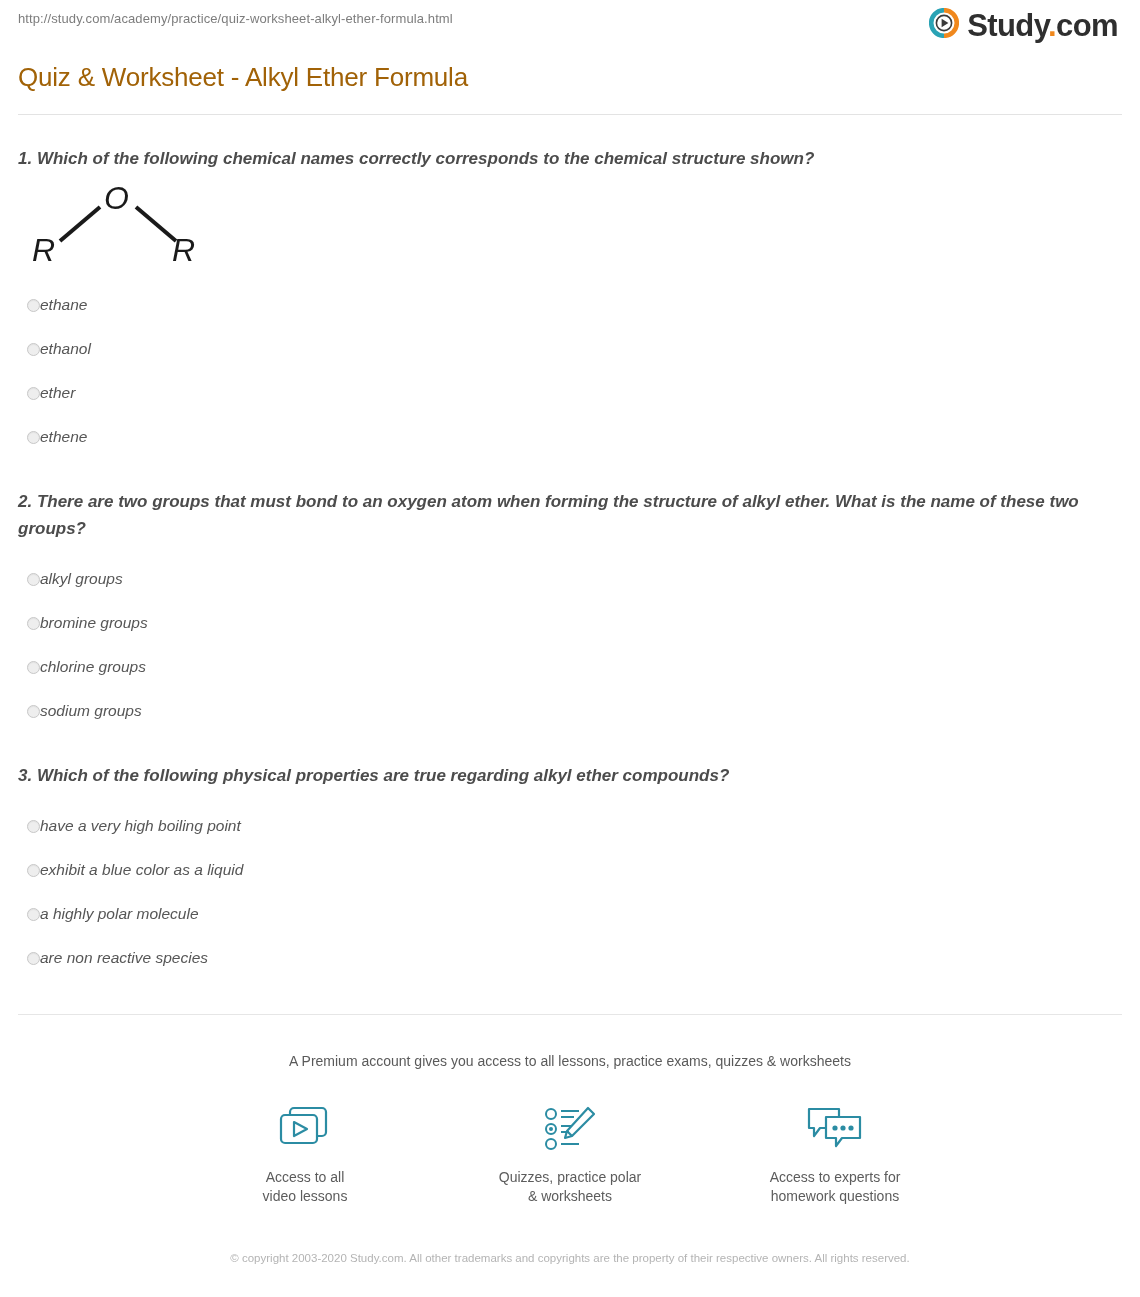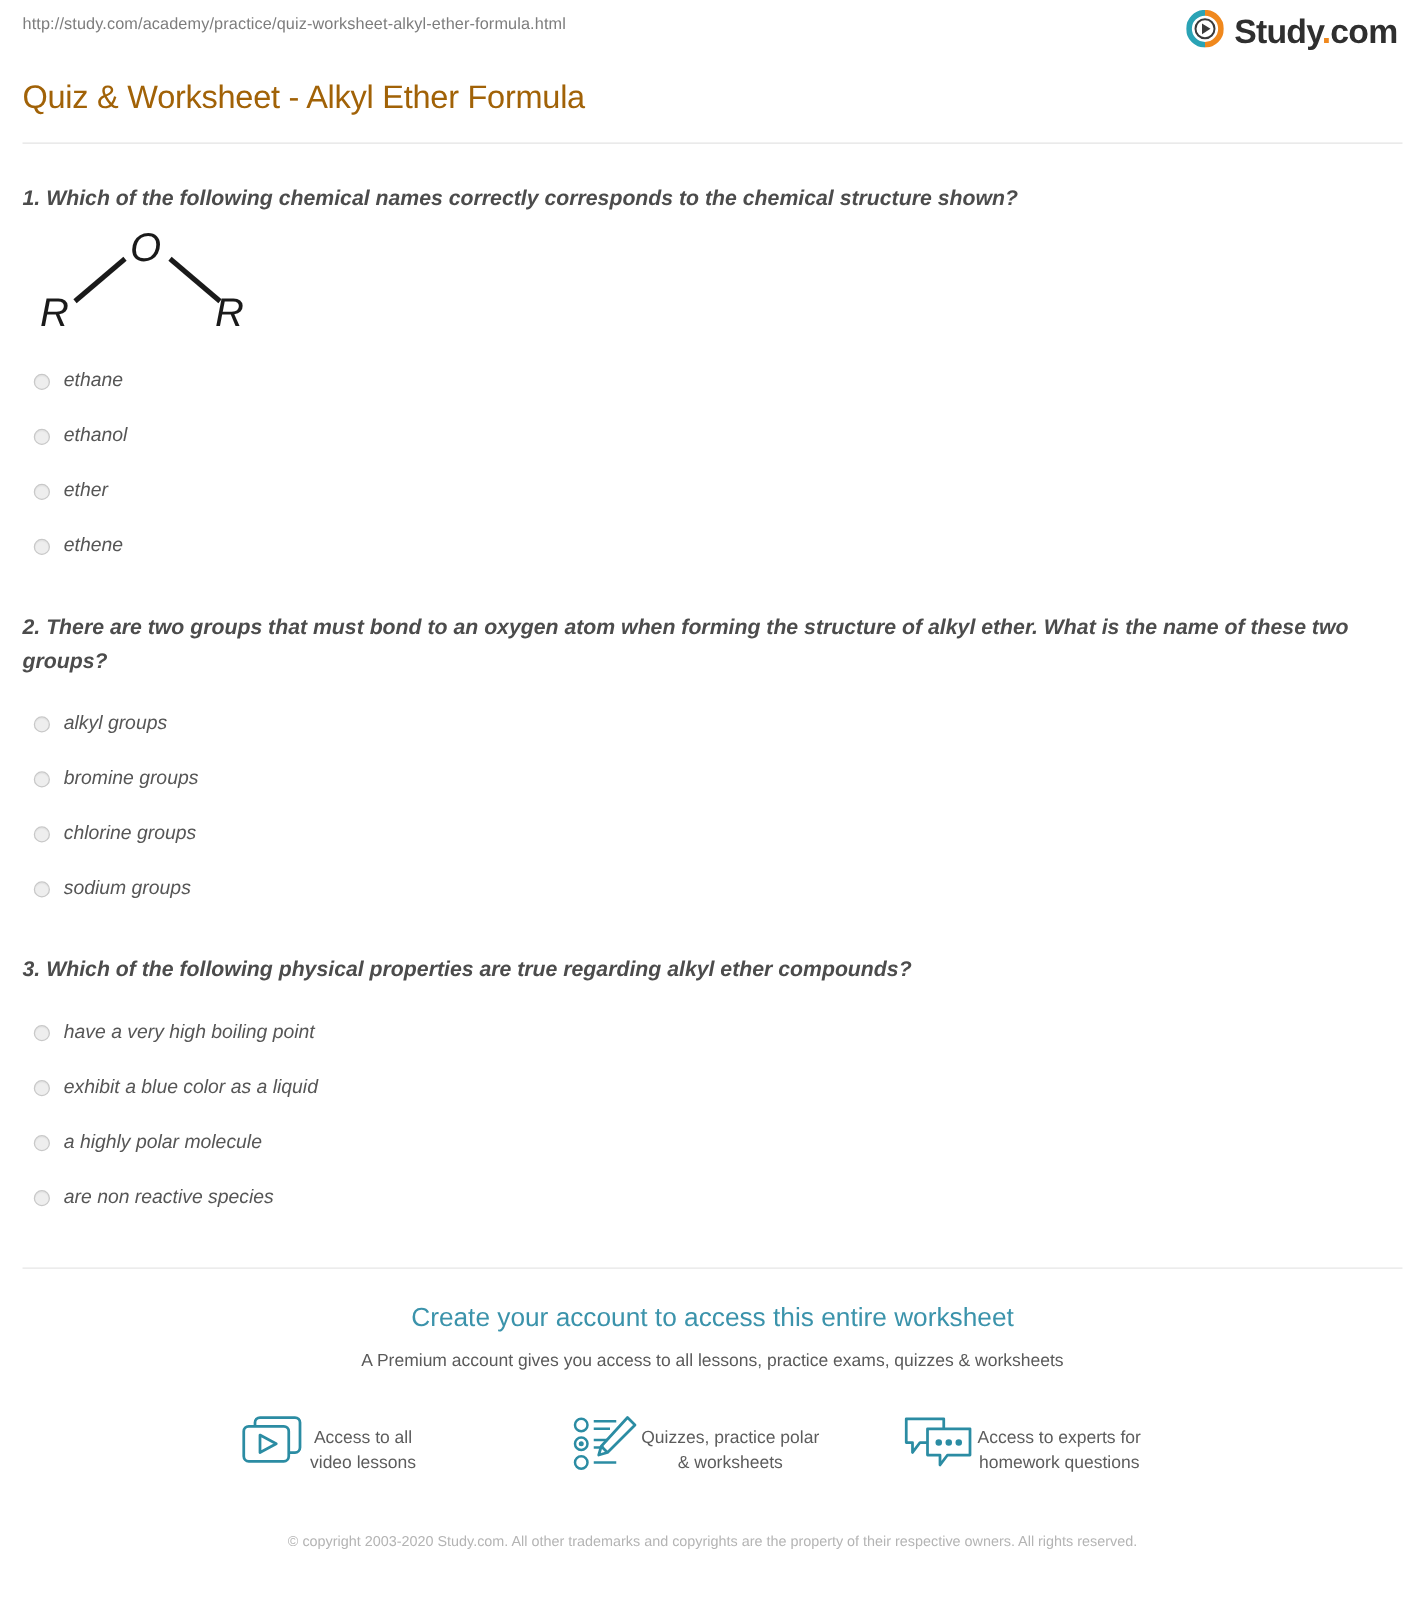--- a/index.html
+++ b/index.html
@@ -35,21 +35,21 @@
   .brand-logo {
     position: absolute;
     right: 22px;
     top: 8px;
     display: flex;
     align-items: center;
     gap: 8px;
   }
   .brand-mark { display: block; }
   .brand-text {
-    font-size: 27px;
+    font-size: 31px;
     font-weight: 600;
     color: #2f2f2f;
     letter-spacing: -0.6px;
     line-height: 1;
   }
   .brand-text .dot { color: #f0881d; }
 
   
   .worksheet-title {
     margin: 6px 18px 0 18px;
@@ -78,21 +78,20 @@
   }
   .structure-figure {
     margin: 6px 0 2px 6px;
     height: 90px;
   }
   .options { margin-top: 15px; }
   .option-row {
     display: flex;
     align-items: center;
     height: 44px;
-    gap: 11px;
     padding-left: 9px;
   }
   .radio {
     width: 13px;
     height: 13px;
     border-radius: 50%;
     border: 1px solid #c8c8c8;
     background: #eeeeee;
     flex: 0 0 auto;
     box-shadow: inset 0 1px 1px rgba(0,0,0,0.05);
@@ -127,21 +126,21 @@
   }
   .features {
     margin: 30px auto 0 auto;
     width: 760px;
     display: flex;
     justify-content: space-between;
   }
   .feature {
     width: 230px;
     display: flex;
-    flex-direction: row;
+    flex-direction: column;
     align-items: center;
   }
   .feature-icon { height: 56px; display: flex; align-items: center; }
   .feature-label {
     margin-top: 11px;
     font-size: 14px;
     color: #5c5c5c;
     line-height: 1.42;
     text-align: center;
   }
@@ -254,21 +253,20 @@
         <span class="option-label">are non reactive species</span>
       </label>
     </div>
   </div>
 
 </div>
 
 <div class="cta-rule"></div>
 
 <div class="cta">
-  <div class="cta-heading">Create your account to access this entire worksheet</div>
   <div class="cta-sub">A Premium account gives you access to all lessons, practice exams, quizzes &amp; worksheets</div>
 
   <div class="features">
 
     <div class="feature">
       <span class="feature-icon">
         <svg width="58" height="50" viewBox="0 0 58 50">
           <rect x="14" y="4" width="36" height="28" rx="4" fill="none" stroke="#2b8ca3" stroke-width="2.2"></rect>
           <rect x="5" y="11" width="36" height="28" rx="4" fill="#ffffff" stroke="#2b8ca3" stroke-width="2.2"></rect>
           <polygon points="18,18 31,25 18,32" fill="none" stroke="#2b8ca3" stroke-width="2.2" stroke-linejoin="round"></polygon>

